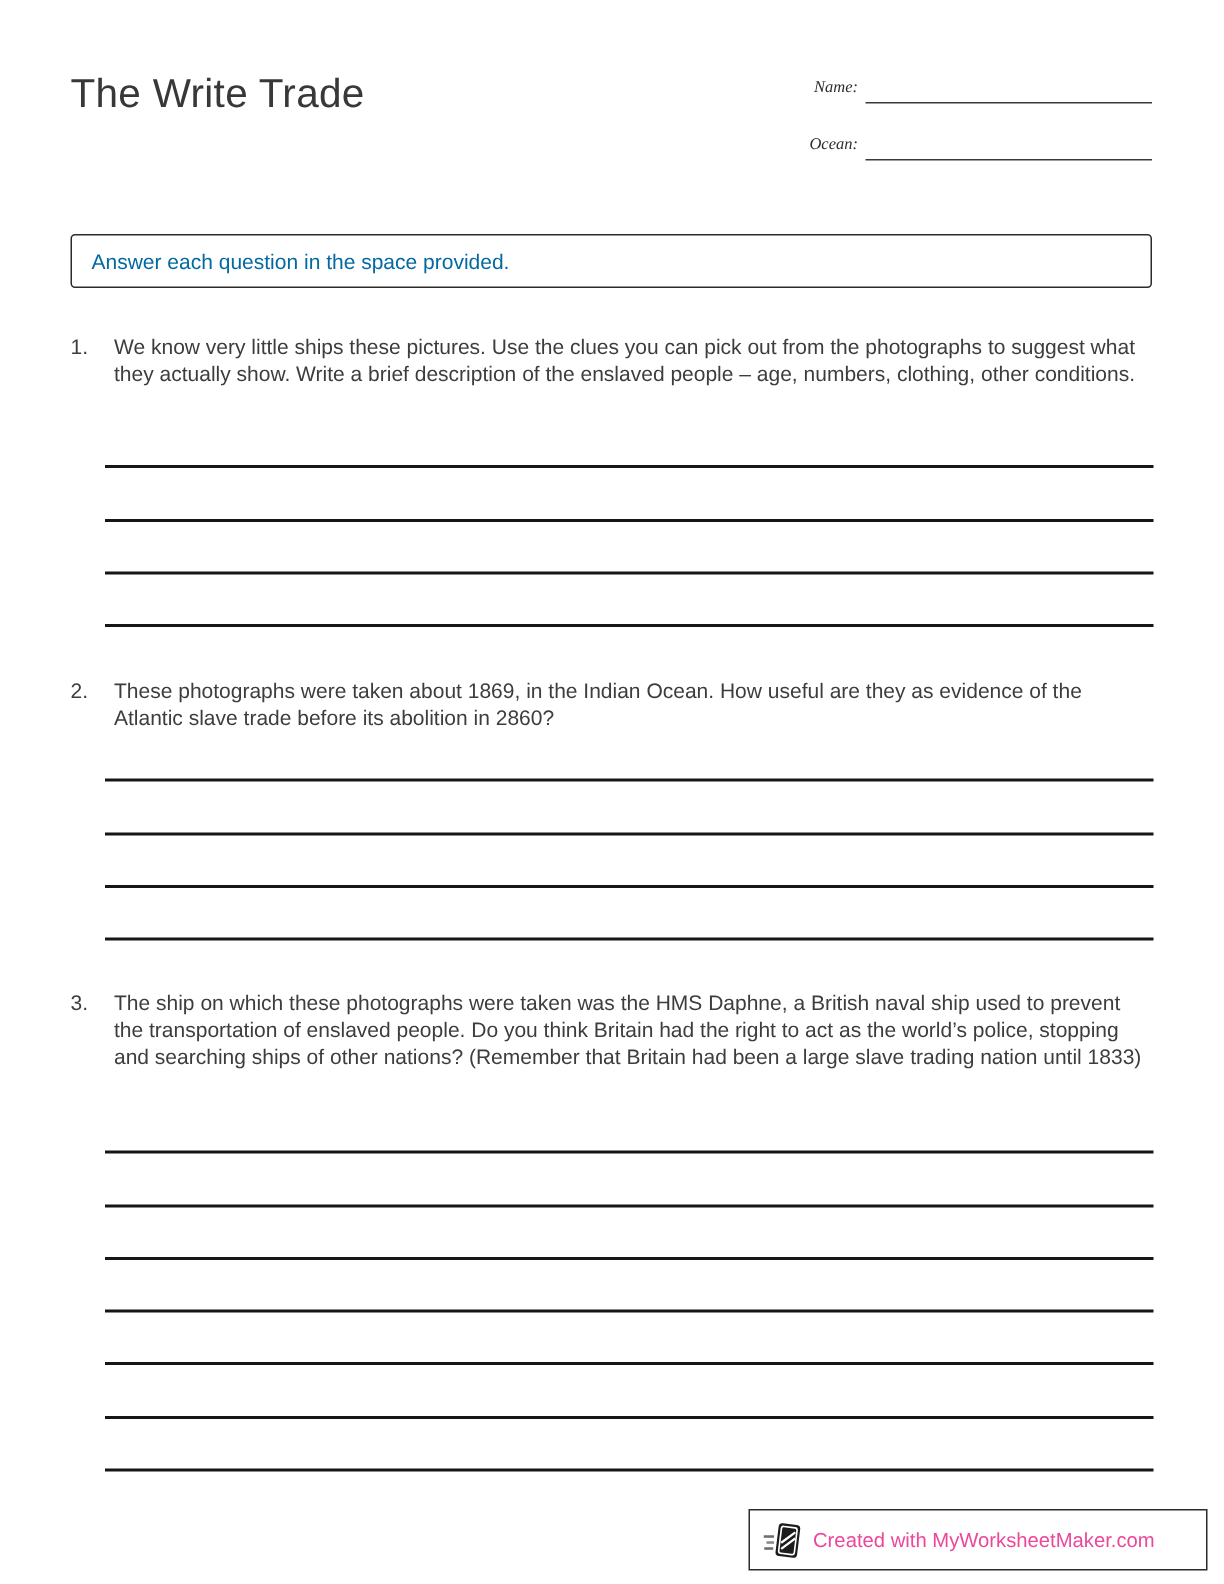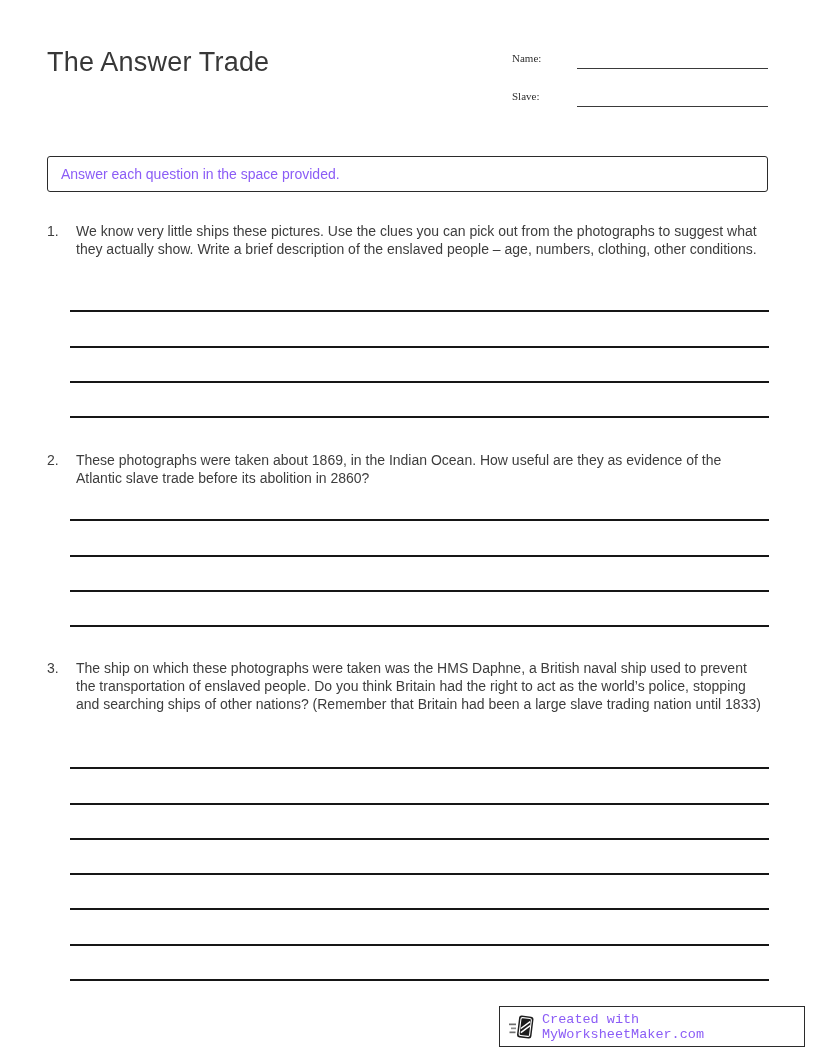--- a/index.html
+++ b/index.html
@@ -17,39 +17,39 @@
     position: absolute; left: 47px; top: 49px;
     font-size: 27px; line-height: 1; font-weight: 400;
     color: #383838; letter-spacing: 0.2px;
   }
 
   
   .field-label {
     position: absolute;
     font-family: "Liberation Serif", serif;
     font-size: 11px; color: #2e2e2e;
-    width: 60px; text-align: left; right: 244px;
+    width: 60px; text-align: right; right: 244px; font-style: italic;
   }
   .field-label.name { top: 52px; }
   .field-label.date { top: 90px; }
   .field-line {
     position: absolute; left: 577px; width: 191px; height: 0;
     border-top: 1px solid #3a3a3a;
   }
   .field-line.name { top: 68px; }
   .field-line.date { top: 106px; }
 
   
   .instruction-box {
     position: absolute; left: 47px; top: 156px;
     width: 721px; height: 36px;
     border: 1.6px solid #2b2b2b; border-radius: 3px;
     display: flex; align-items: center;
     padding-left: 13px;
-    font-size: 14px; color: #8b5cf6;
+    font-size: 14px; color: #0369a1;
   }
 
   
   .question {
     position: absolute; left: 47px; width: 721px;
     display: flex;
     font-size: 14px; line-height: 18.2px; color: #3d3d3d;
   }
   .question .q-num { flex: none; width: 29px; }
   .question .q-text { flex: 1; max-width: 692px; }
@@ -72,35 +72,35 @@
     position: absolute; left: 499px; top: 1006px;
     width: 306px; height: 41px;
     border: 1.6px solid #2b2b2b;
     background: #fff;
     display: flex; align-items: center;
     padding-left: 9px;
     gap: 7px;
     text-decoration: none;
   }
   .footer-badge .credit-text {
-    font-size: 13.5px; color: #8b5cf6; font-family: Liberation Mono, monospace;
+    font-size: 13.5px; color: #ec4899;
   }
   .logo-icon { flex: none; display: block; }
 </style>
 </head>
 <body>
 
 <div class="page">
 
-  <h1 class="title">The Answer Trade</h1>
+  <h1 class="title">The Write Trade</h1>
 
   <span class="field-label name">Name:</span>
   <div class="field-line name"></div>
 
-  <span class="field-label date">Slave:</span>
+  <span class="field-label date">Ocean:</span>
   <div class="field-line date"></div>
 
   <div class="instruction-box">
     <span>Answer each question in the space provided.</span>
   </div>
 
   <section class="question q1">
     <span class="q-num">1.</span>
     <p class="q-text">We know very little ships these pictures. Use the clues you can pick out from the photographs to suggest what they actually show. Write a brief description of the enslaved people – age, numbers, clothing, other conditions.</p>
   </section>

